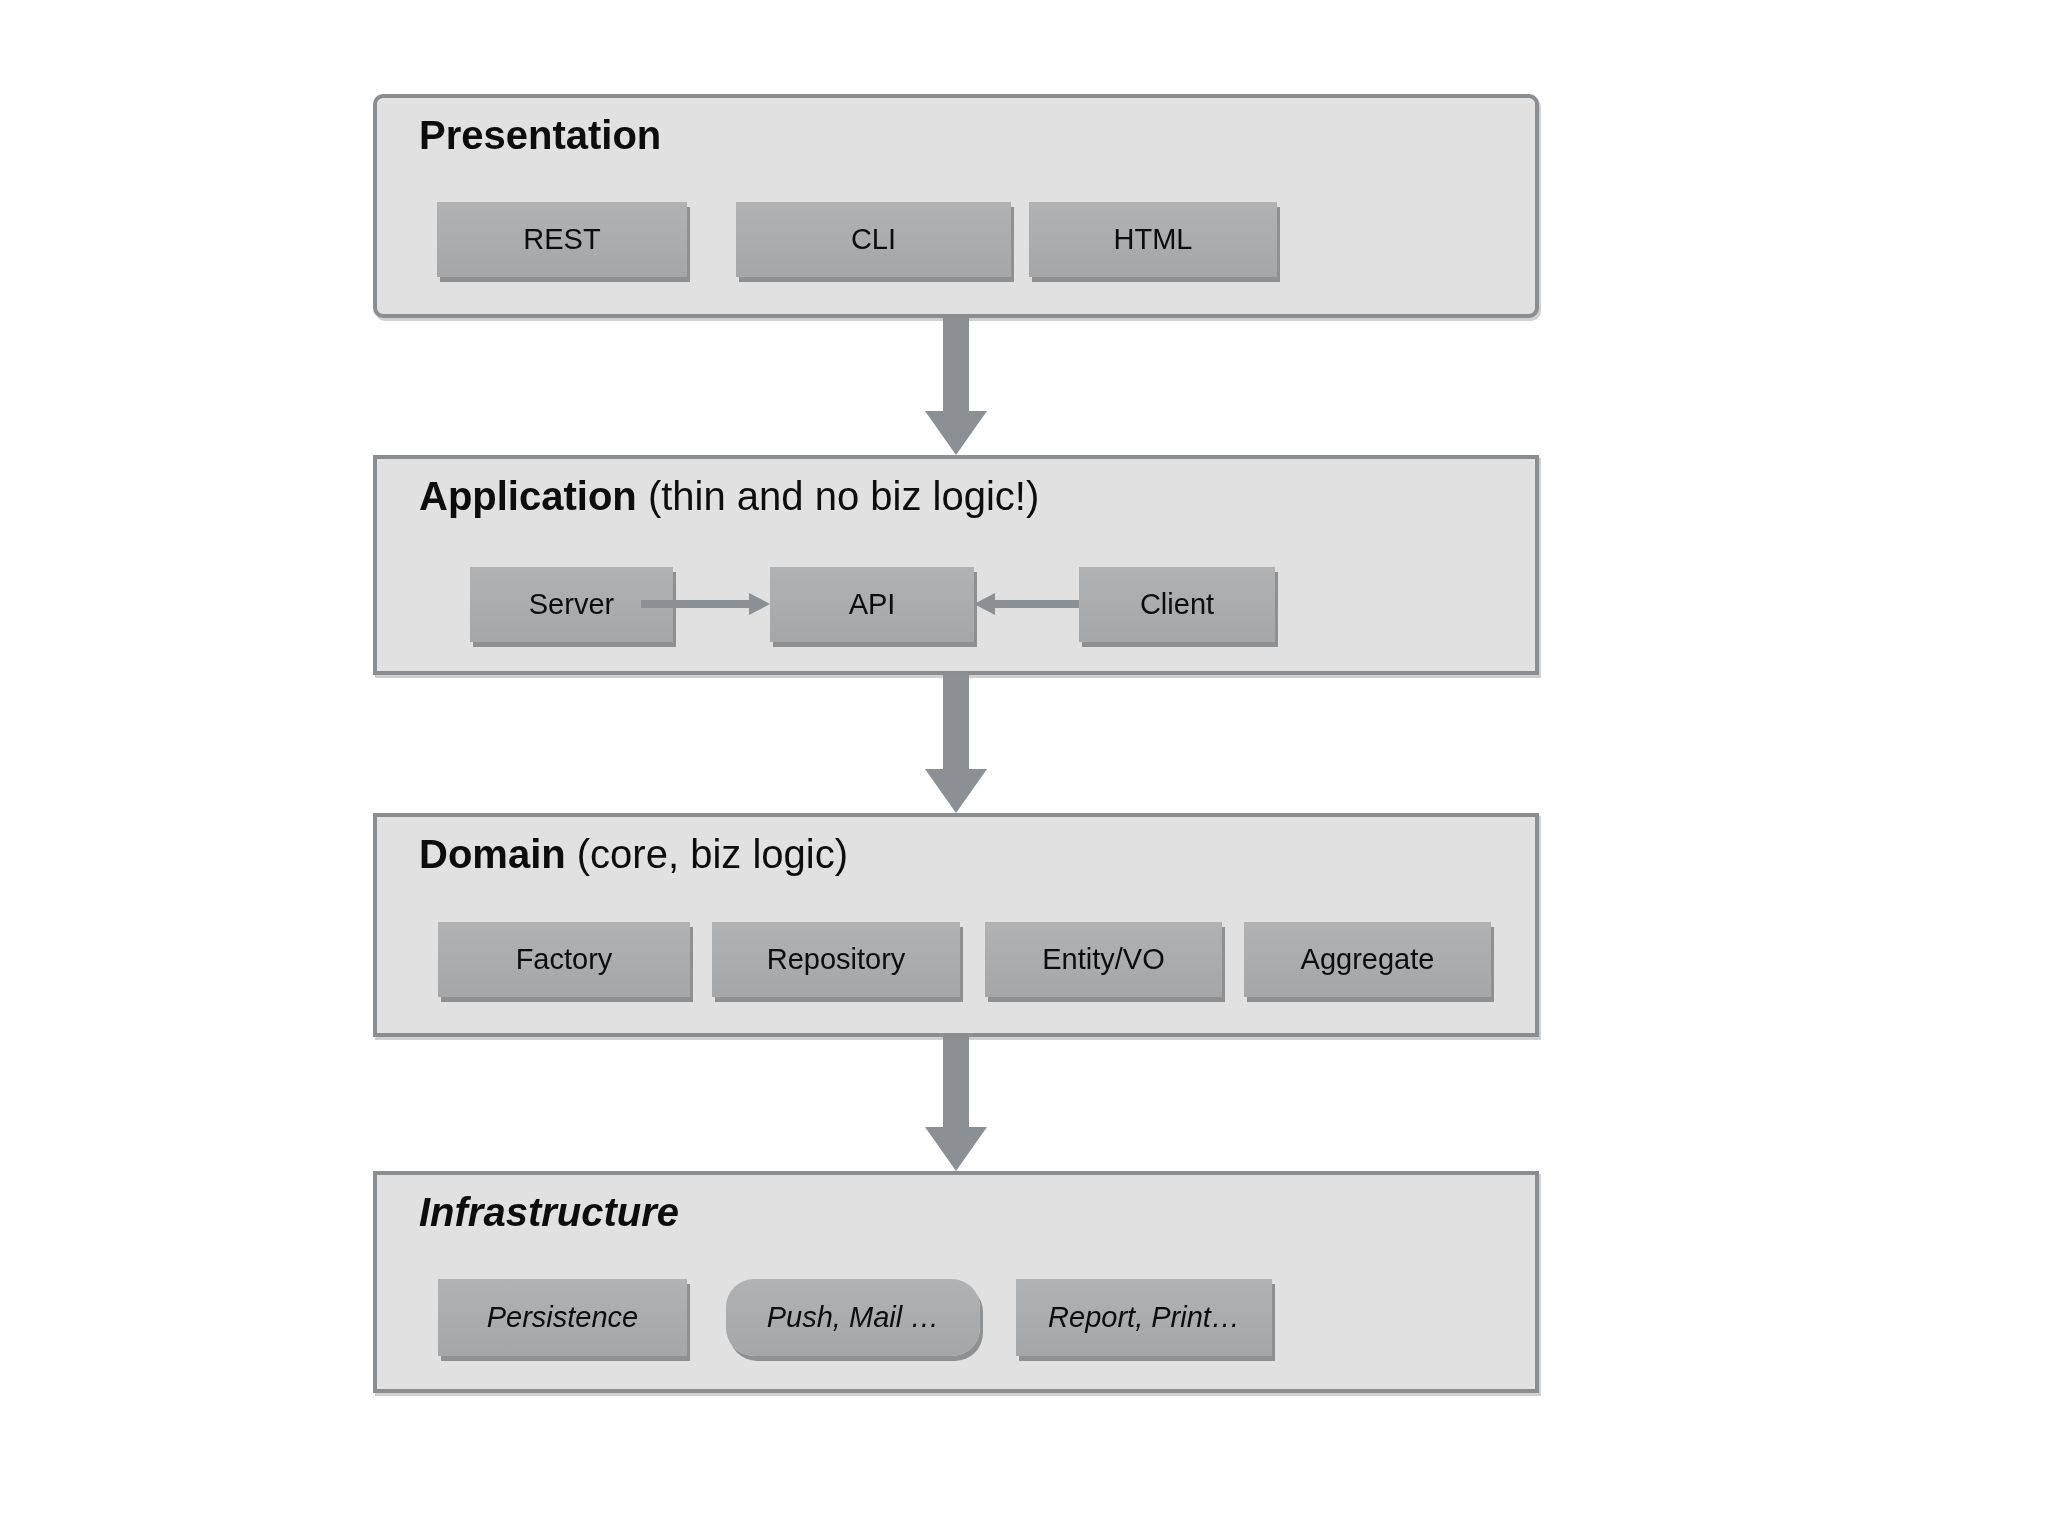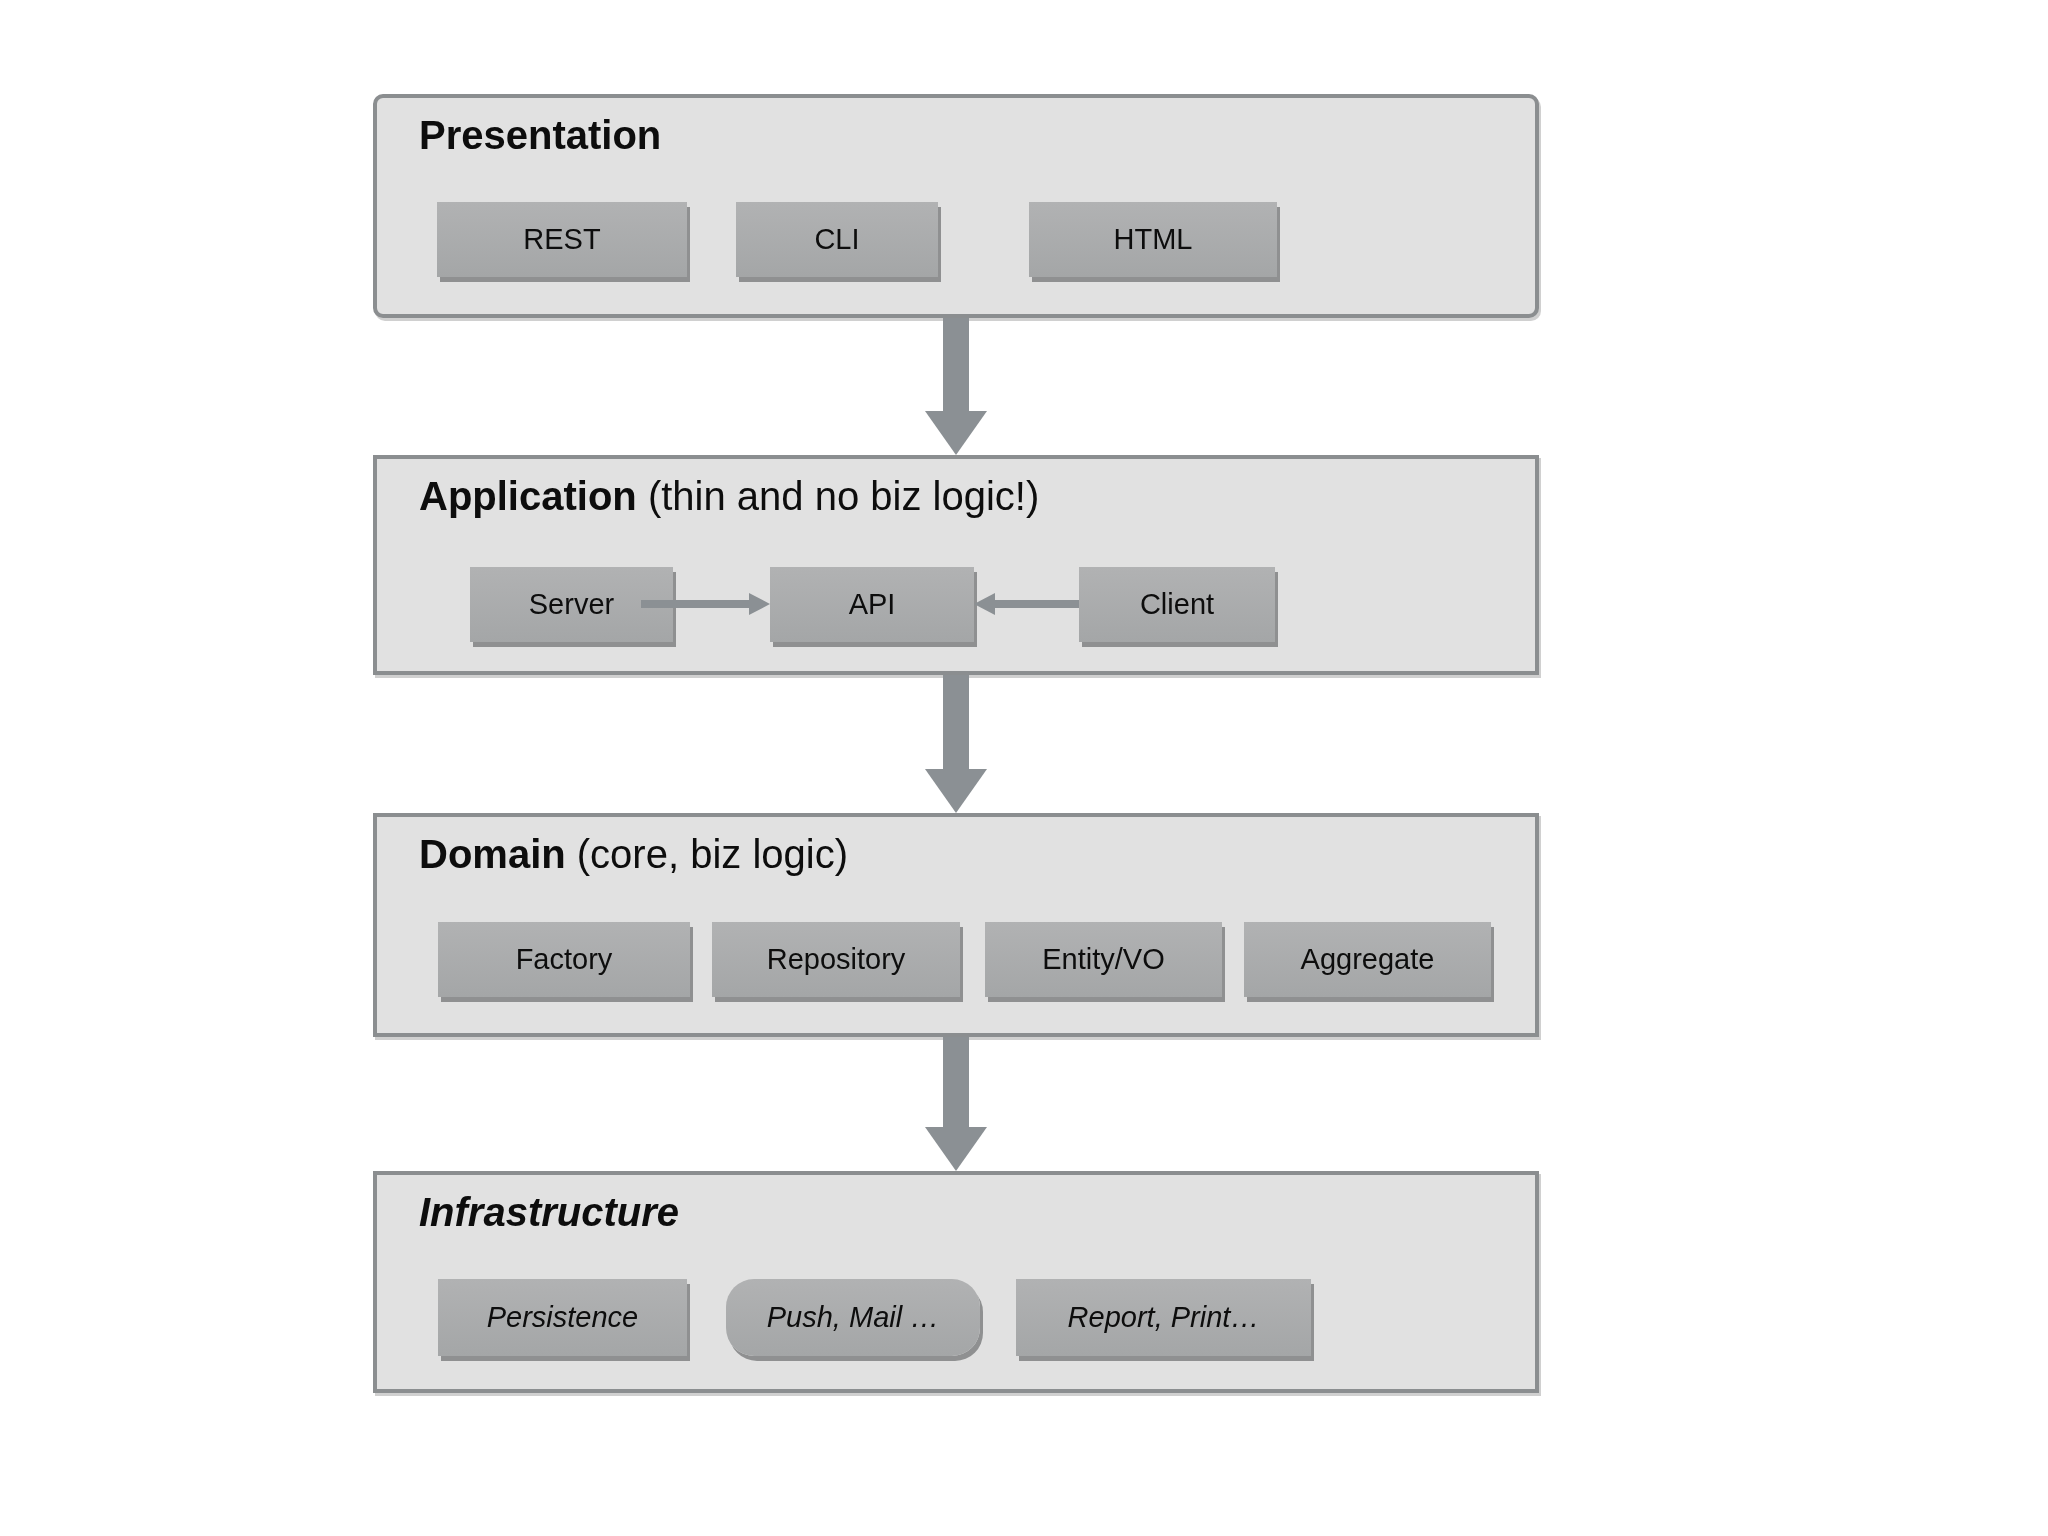--- a/index.html
+++ b/index.html
@@ -49,35 +49,35 @@
     display: flex;
     align-items: center;
     justify-content: center;
     font-size: 29px;
     color: #0d0d0d;
     white-space: pre;
   }
 
   
   .n-rest { top:104px; left:60px;  width:250px; }
-  .n-cli  { top:104px; left:359px; width:202px; }
+  .n-cli  { top:104px; left:359px; width:275px; }
   .n-html { top:104px; left:652px; width:248px; }
   
   .n-server { top:108px; left:61px;  width:203px;margin-left:32px; }
   .n-api    { top:108px; left:393px; width:204px; }
   .n-client { top:108px; left:702px; width:196px; }
   
   .n-factory    { top:105px; left:61px;  width:252px; }
   .n-repository { top:105px; left:335px; width:248px; }
   .n-entityvo   { top:105px; left:608px; width:237px; }
   .n-aggregate  { top:105px; left:867px; width:247px; }
   
   .n-persistence { top:104px; left:61px;  width:249px; height:77px; }
   .n-pushmail    { top:104px; left:349px; width:254px; height:77px;border-radius:28px; }
-  .n-reportprint { top:104px; left:639px; width:295px; height:77px; }
+  .n-reportprint { top:104px; left:639px; width:256px; height:77px; }
 
   
   .v-arrow { position: absolute; left: 925px; width: 62px; }
   #flow-arrow-1 { top: 318px;  height: 137px; }
   #flow-arrow-2 { top: 675px;  height: 138px; }
   #flow-arrow-3 { top: 1037px; height: 134px; }
   .v-arrow .shaft {
     position: absolute;
     left: 18px; top: 0;
     width: 26px;

